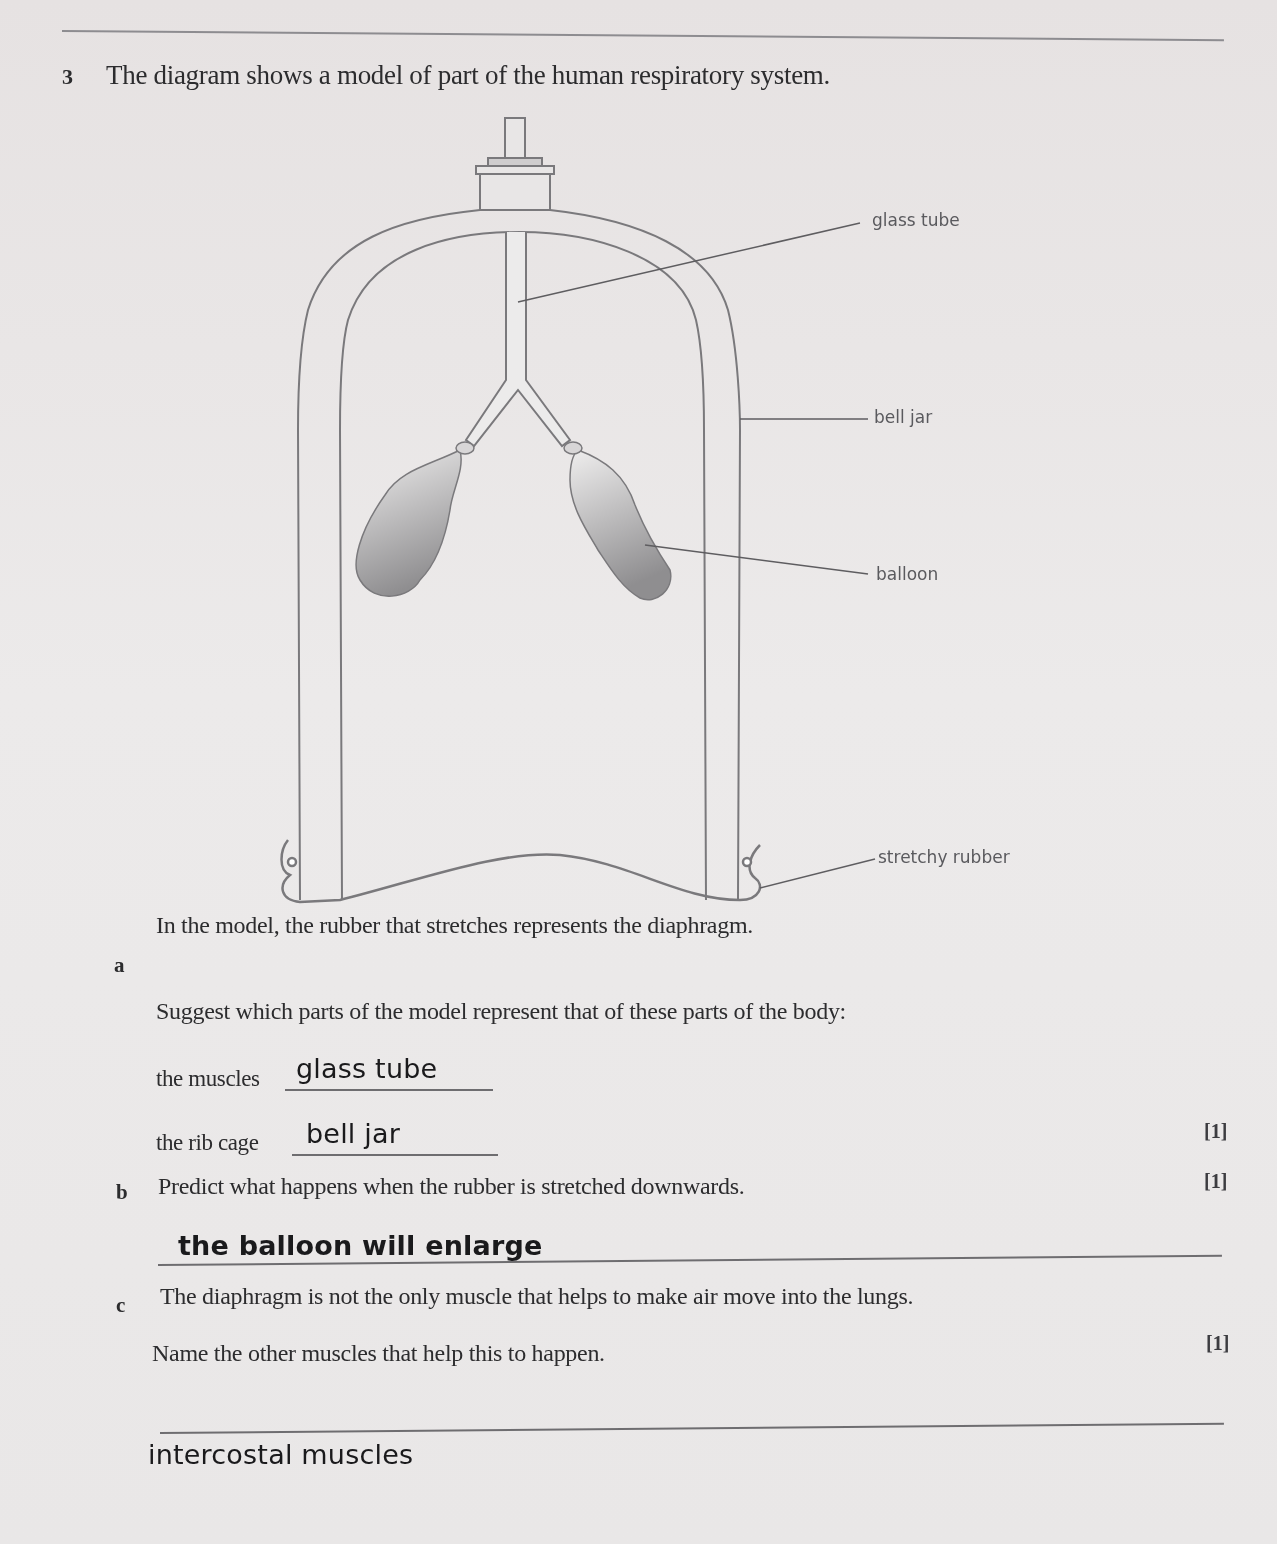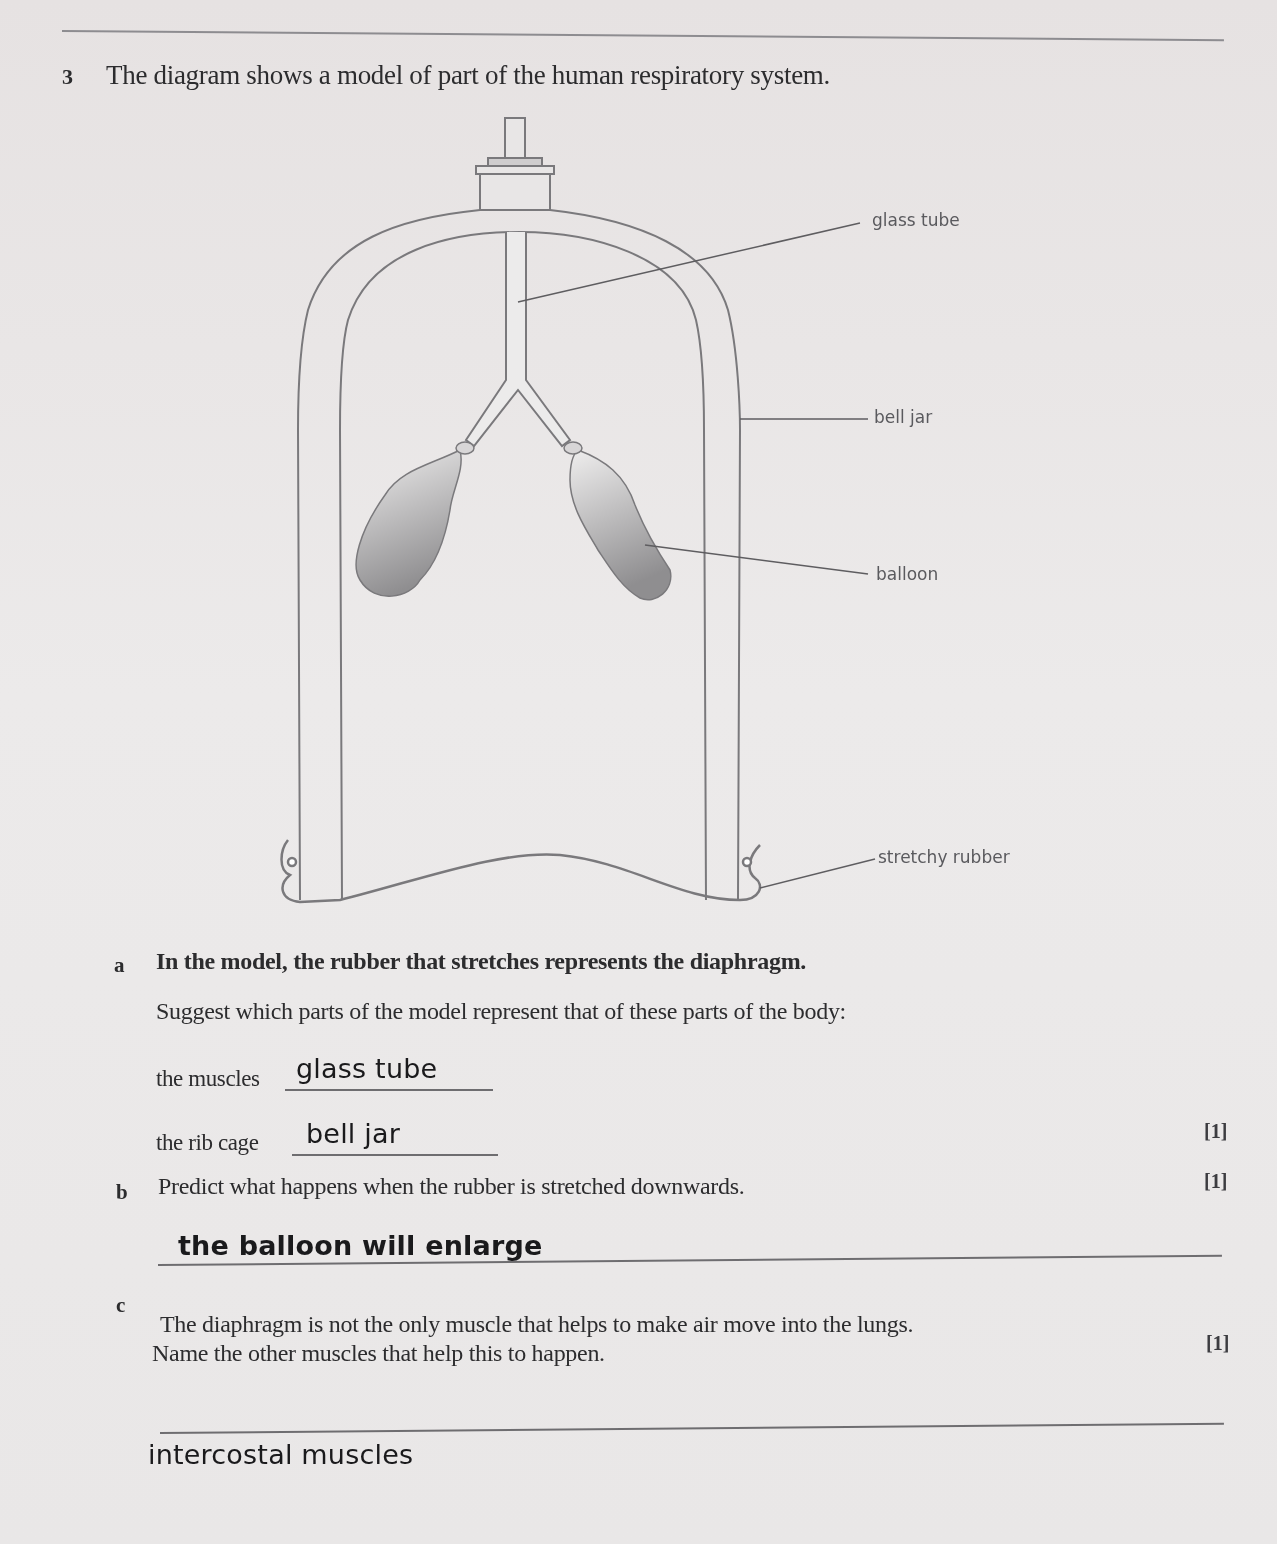--- a/index.html
+++ b/index.html
@@ -77,36 +77,36 @@
       <line x1="500" y1="778" x2="615" y2="749"></line>
     </g>
   </svg>
   <div class="abs lbl" style="left:612px;top:100px;">glass tube</div>
   <div class="abs lbl" style="left:614px;top:297px;">bell jar</div>
   <div class="abs lbl" style="left:616px;top:454px;">balloon</div>
   <div class="abs lbl" style="left:618px;top:737px;">stretchy rubber</div>
 </div>
 
 <div class="abs part-letter" style="left:114px;top:953px;">a</div>
-<div class="abs body-text" style="left:156px;top:948px;font-weight:bold;">In the model, the rubber that stretches represents the diaphragm.</div>
+<div class="abs body-text" style="left:156px;top:912px;">In the model, the rubber that stretches represents the diaphragm.</div>
 <div class="abs body-text" style="left:156px;top:998px;">Suggest which parts of the model represent that of these parts of the body:</div>
 
 <div class="abs prompt" style="left:156px;top:1066px;">the muscles</div>
 <div class="abs answer" style="left:296px;top:1053px;">glass tube</div>
 <div class="abs answer-line" style="left:285px;top:1089px;width:208px;"></div>
 
 <div class="abs prompt" style="left:156px;top:1130px;">the rib cage</div>
 <div class="abs answer" style="left:306px;top:1118px;">bell jar</div>
 <div class="abs answer-line" style="left:292px;top:1154px;width:206px;"></div>
 <div class="abs marks" style="left:1204px;top:1120px;">[1]</div>
 
 <div class="abs part-letter" style="left:116px;top:1180px;">b</div>
 <div class="abs body-text" style="left:158px;top:1173px;">Predict what happens when the rubber is stretched downwards.</div>
 <div class="abs marks" style="left:1204px;top:1170px;">[1]</div>
 <div class="abs answer" style="left:178px;top:1230px;font-weight:bold;">the balloon will enlarge</div>
 <div class="abs answer-line" style="left:158px;top:1264px;width:1064px;transform:rotate(-0.5deg);transform-origin:left center;"></div>
 
 <div class="abs part-letter" style="left:116px;top:1293px;">c</div>
-<div class="abs body-text" style="left:160px;top:1283px;margin-top:28px;">The diaphragm is not the only muscle that helps to make air move into the lungs.</div>
+<div class="abs body-text" style="left:160px;top:1283px;">The diaphragm is not the only muscle that helps to make air move into the lungs.</div>
 <div class="abs body-text" style="left:152px;top:1340px;">Name the other muscles that help this to happen.</div>
 <div class="abs marks" style="left:1206px;top:1332px;">[1]</div>
 <div class="abs answer" style="left:148px;top:1393px;margin-top:46px;">intercostal muscles</div>
 <div class="abs answer-line" style="left:160px;top:1432px;width:1064px;transform:rotate(-0.5deg);transform-origin:left center;"></div>
 
 </body></html>

